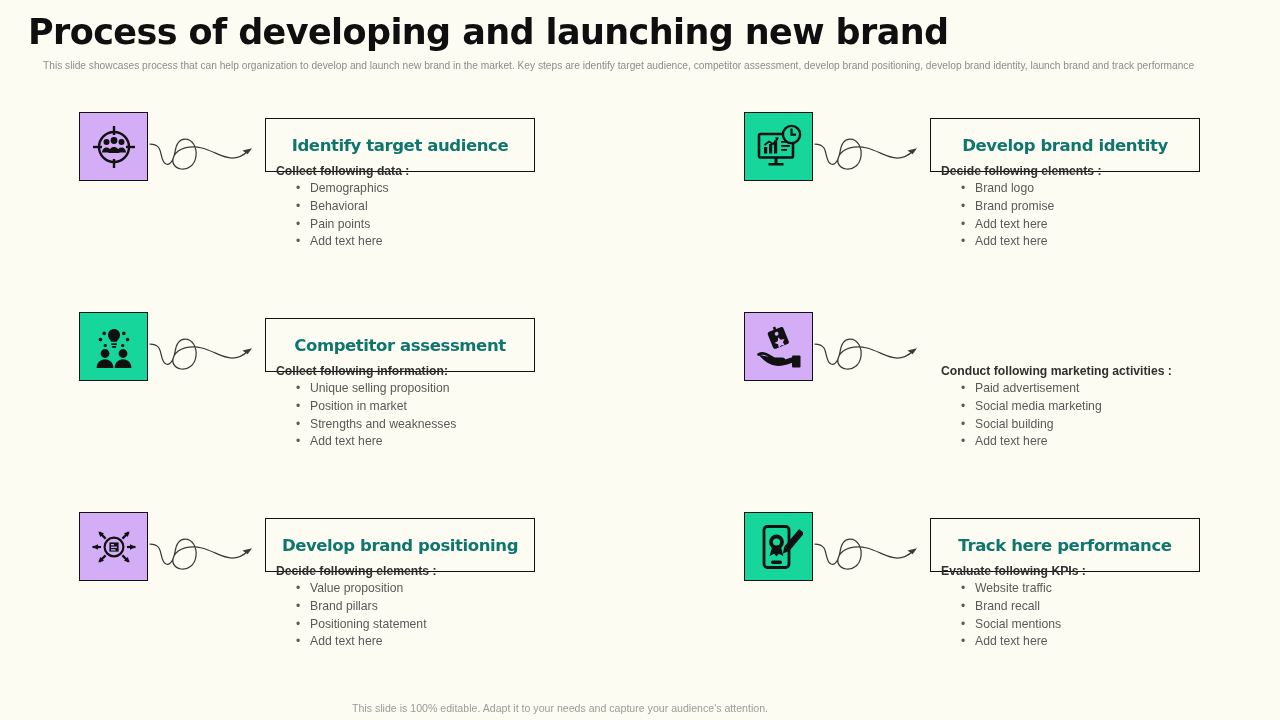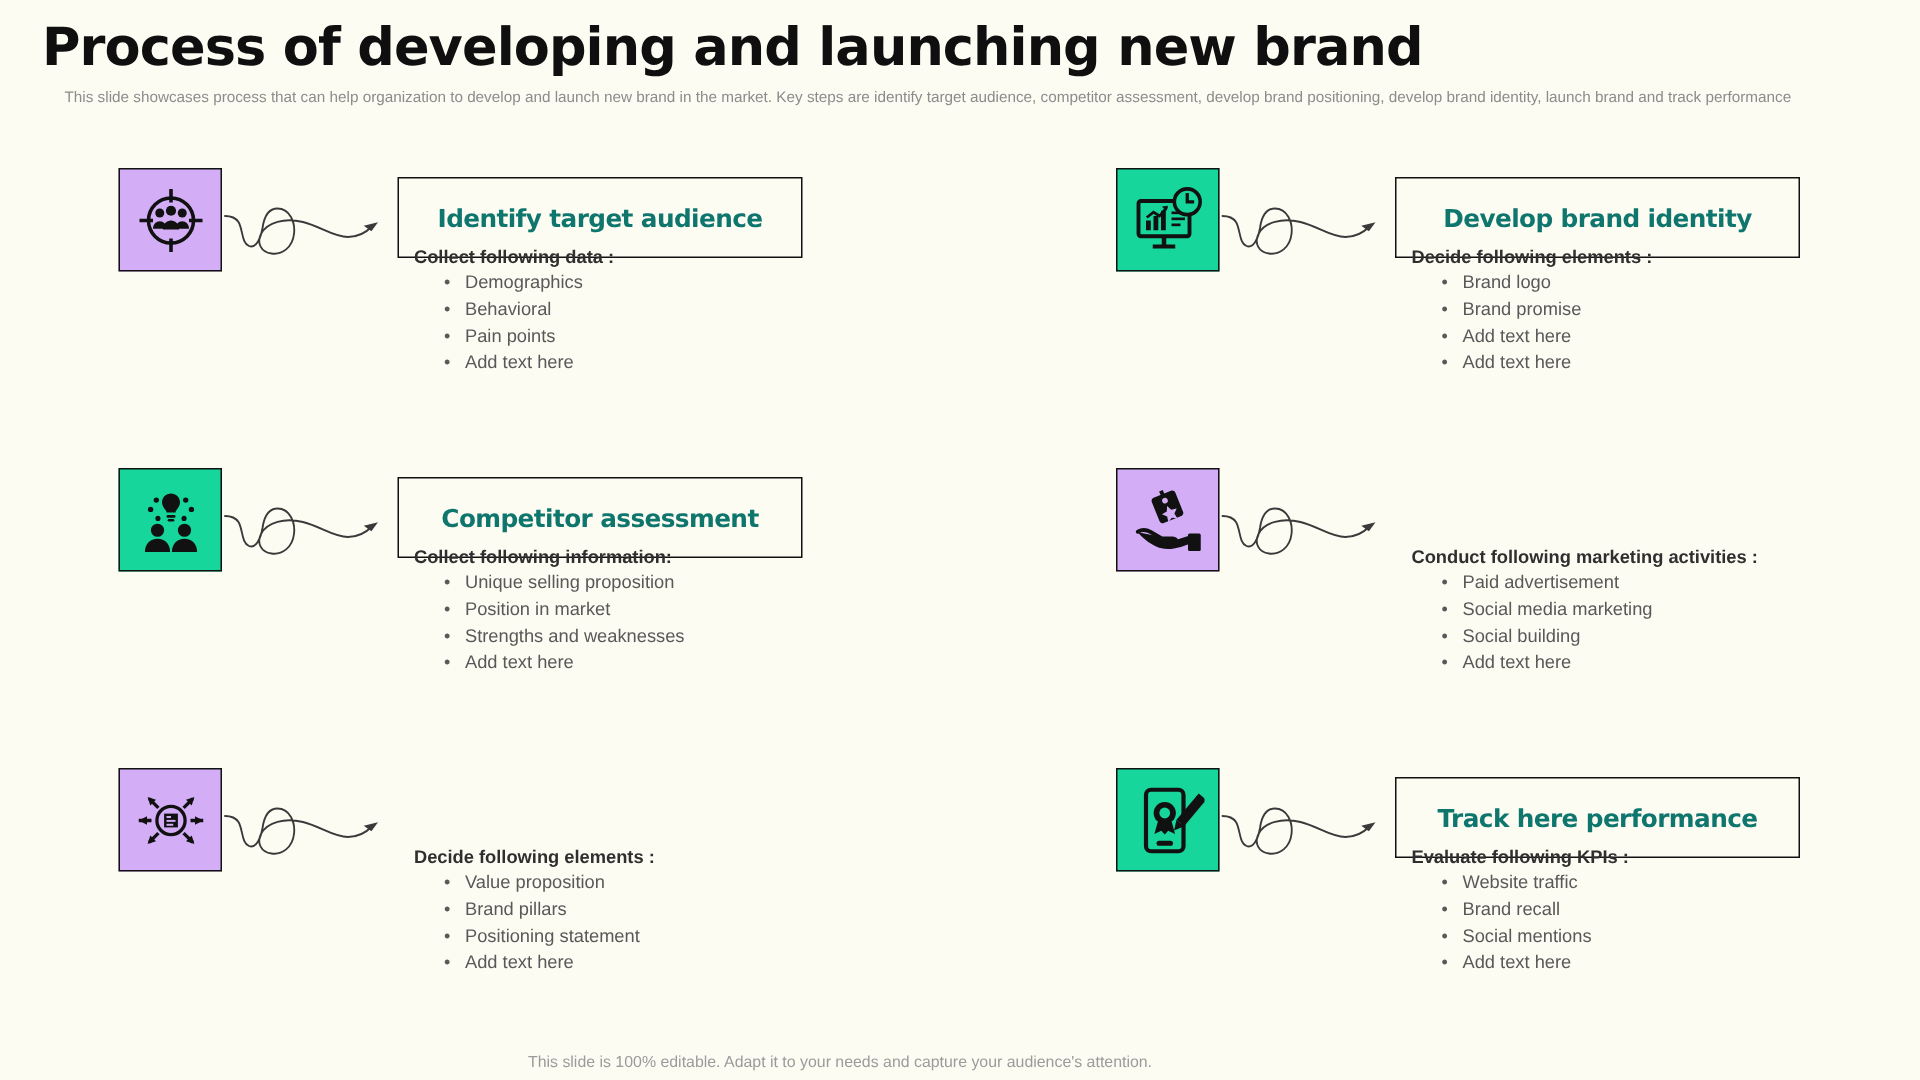--- a/index.html
+++ b/index.html
@@ -311,20 +311,23 @@
     <div class="connector">
       
     <svg viewBox="0 0 120 70" width="120" height="70">
       <path d="M2,30 C6,30 9,31 11,34 C14,39 13,48 18,50 C23,52 26,44 27,38
                C28,31 31,25 37,25 C45,25 49,34 48,42 C47,51 40,56 33,55
                C26,54 23,48 26,42 C30,34 42,31 54,34 C66,37 74,44 84,44
                C91,44 96,41 100,37" fill="none" stroke="#3a3a3a" stroke-width="1.25" stroke-linecap="round"></path>
       <polygon points="104,34.2 94.5,36.5 99.6,40.2" fill="#3a3a3a"></polygon>
     </svg>
     </div>
+    <div class="title-box">
+      <span>Develop brand positioning</span>
+    </div>
     <div class="body-block">
       <div class="body-lead">Decide following elements :</div>
       <ul class="bullets">
           <li>
        <span class="dot">•</span>
        <span>Value proposition</span>
      </li>
           <li>
        <span class="dot">•</span>
        <span>Brand pillars</span>

